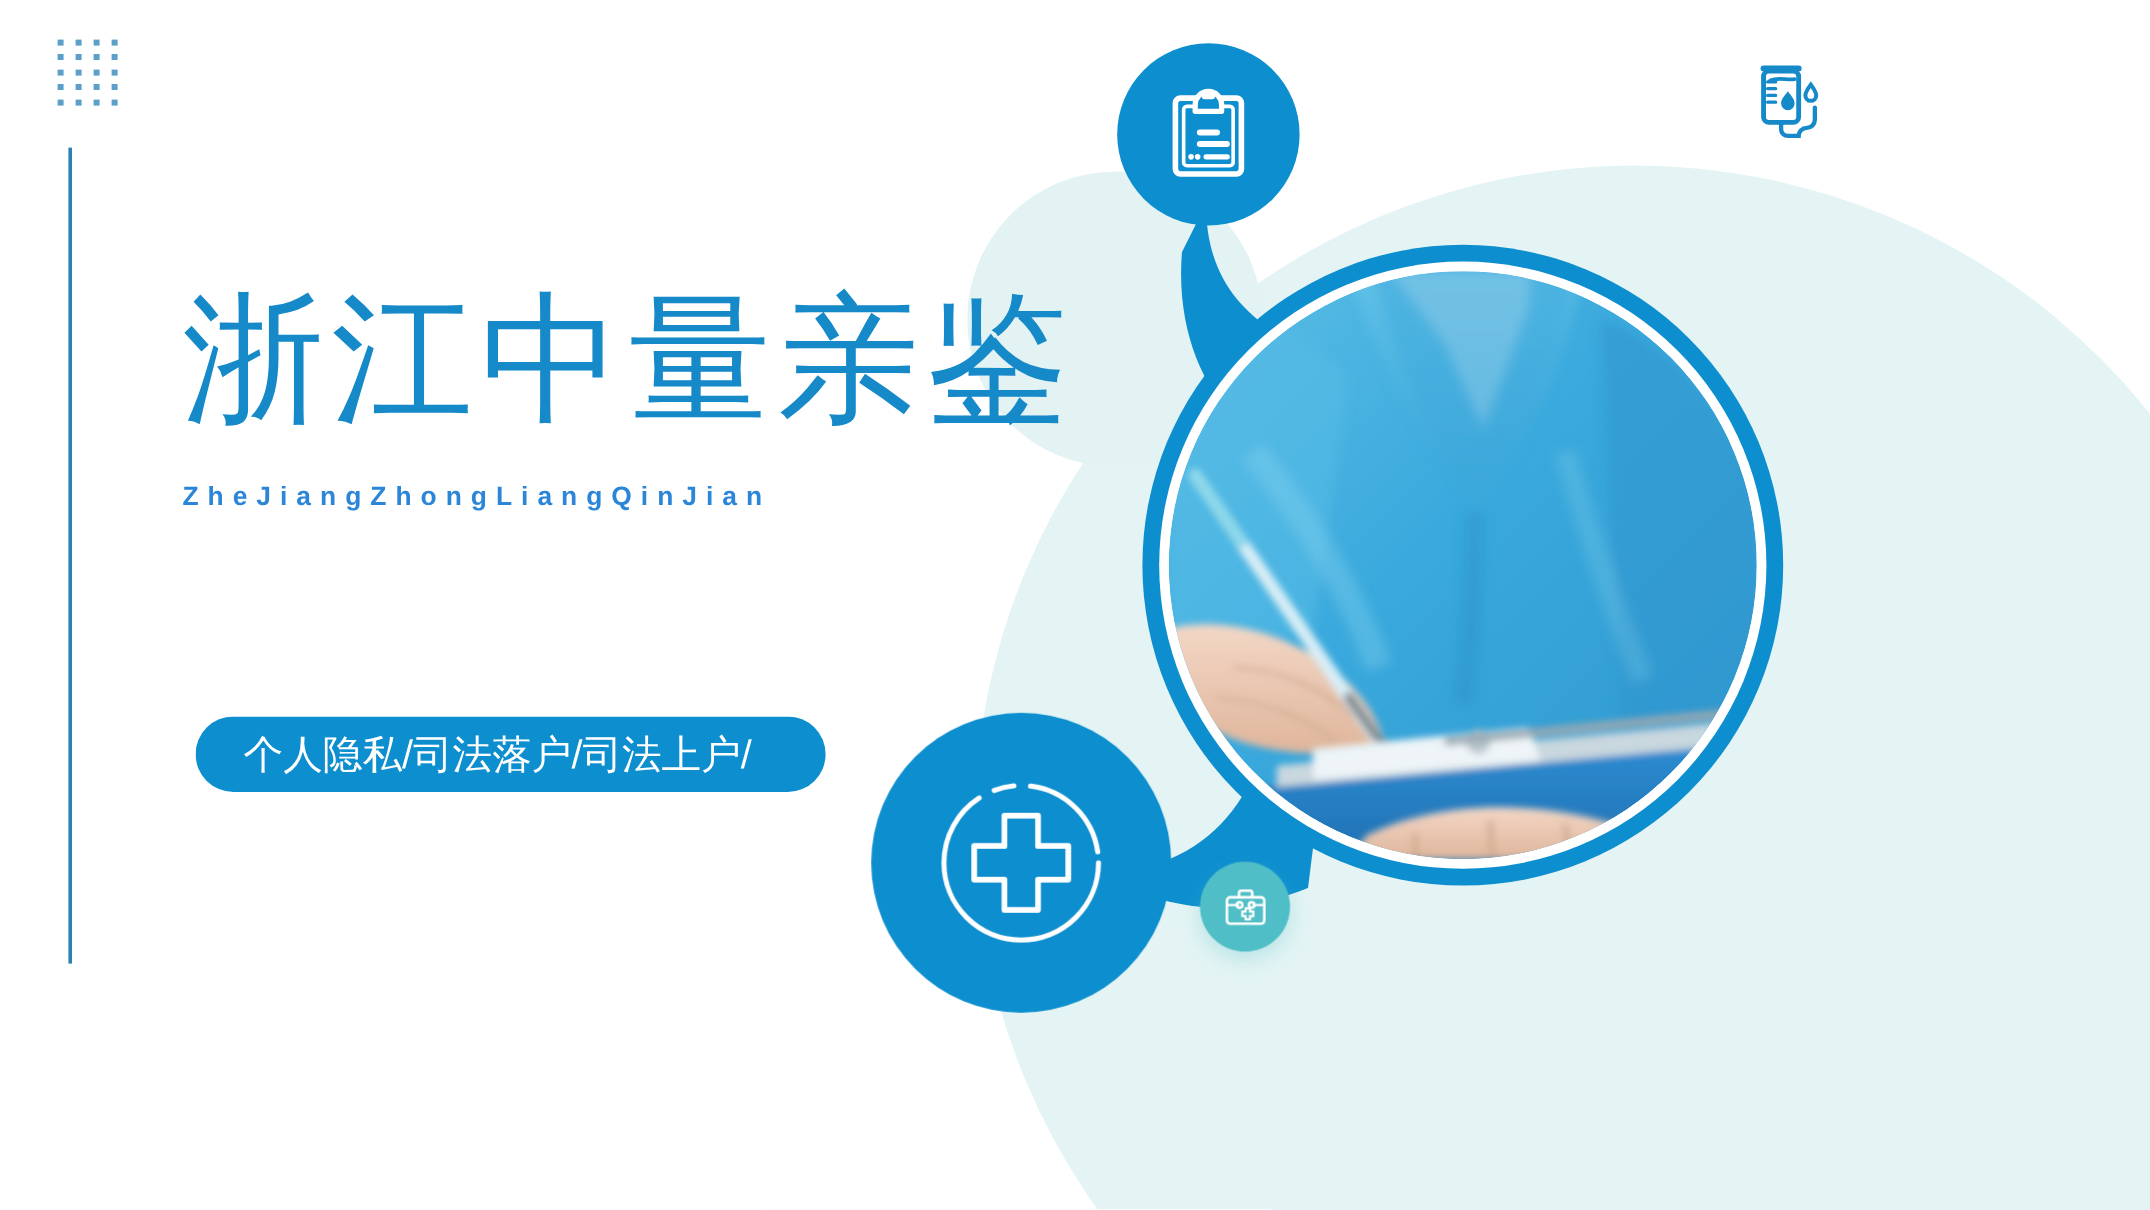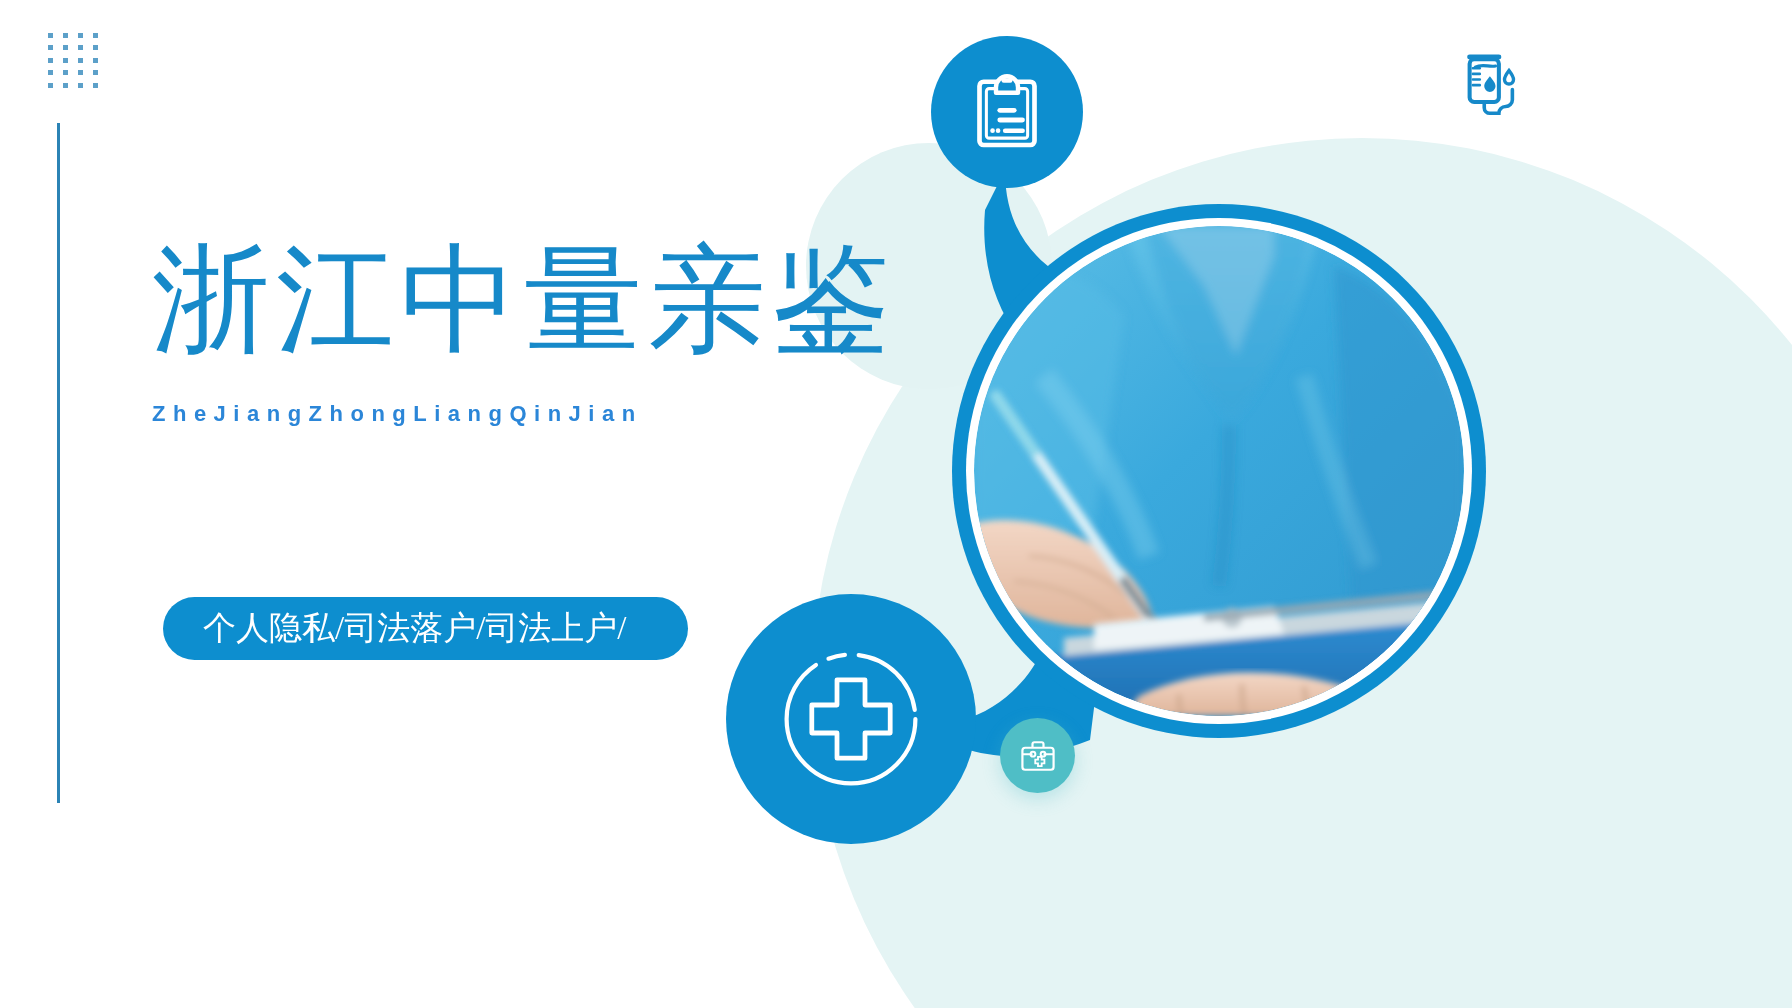--- a/index.html
+++ b/index.html
@@ -90,21 +90,21 @@
     position:absolute;
     left:0; top:0;
     width:525px; height:63px;
     border-radius:32px;
     background:#0d8ecf;
   }
   .pill-text {
     position:absolute;
     left:40px; top:0;
     width:640px;
-    font-family:Liberation Serif, serif;
+    font-family:Liberation Sans, sans-serif;
     font-size:33px;
     line-height:63px;
     color:#ffffff;
     white-space:nowrap;
   }
   .pill-text2 {
     position:absolute;
     left:190px; top:57px;
     font-family:"DejaVu Sans","Liberation Sans",sans-serif;
     font-size:33px;

